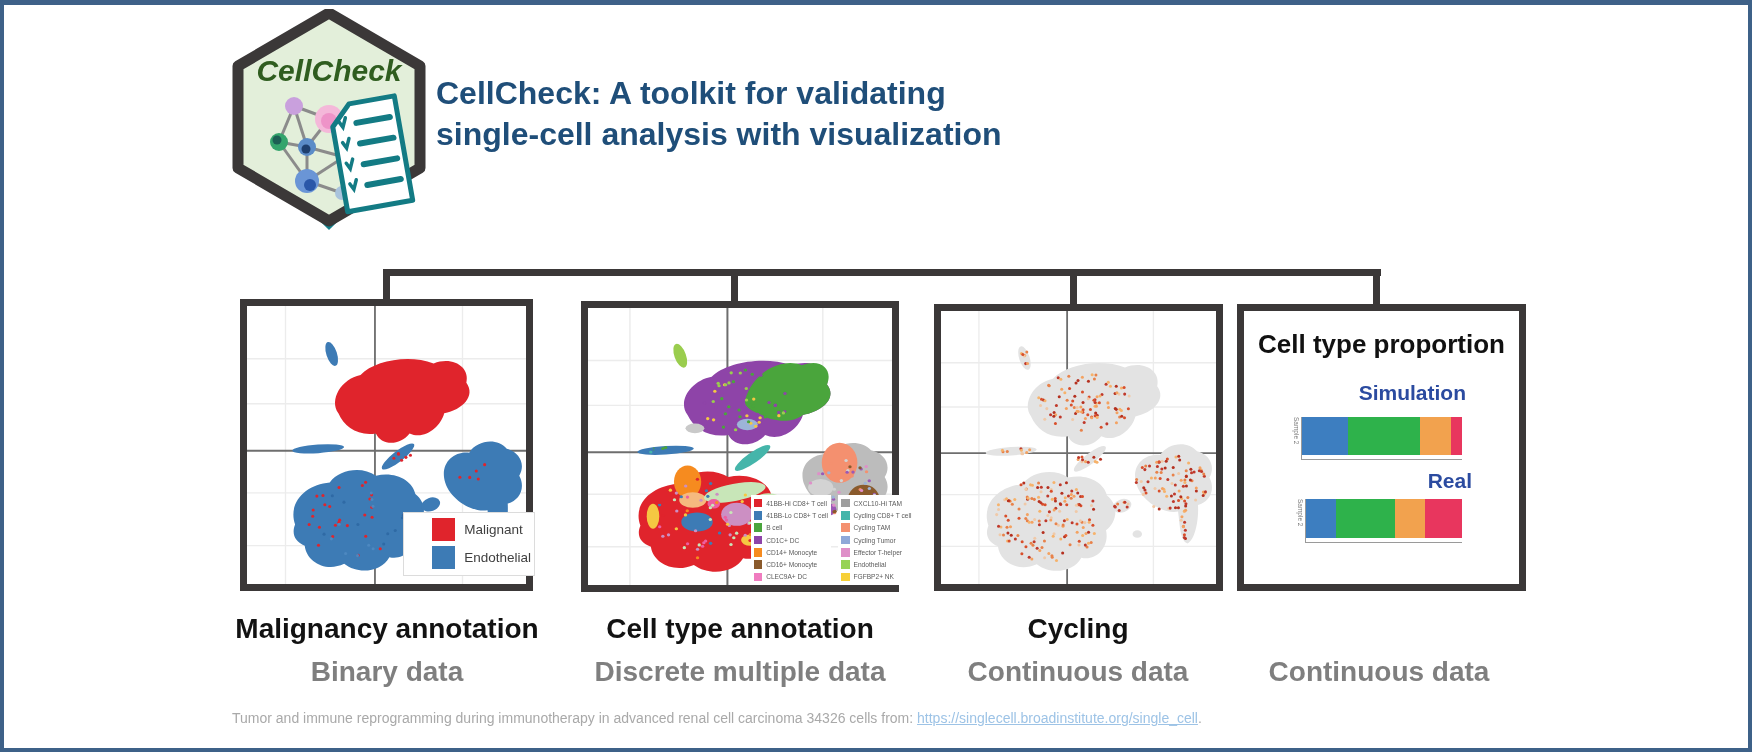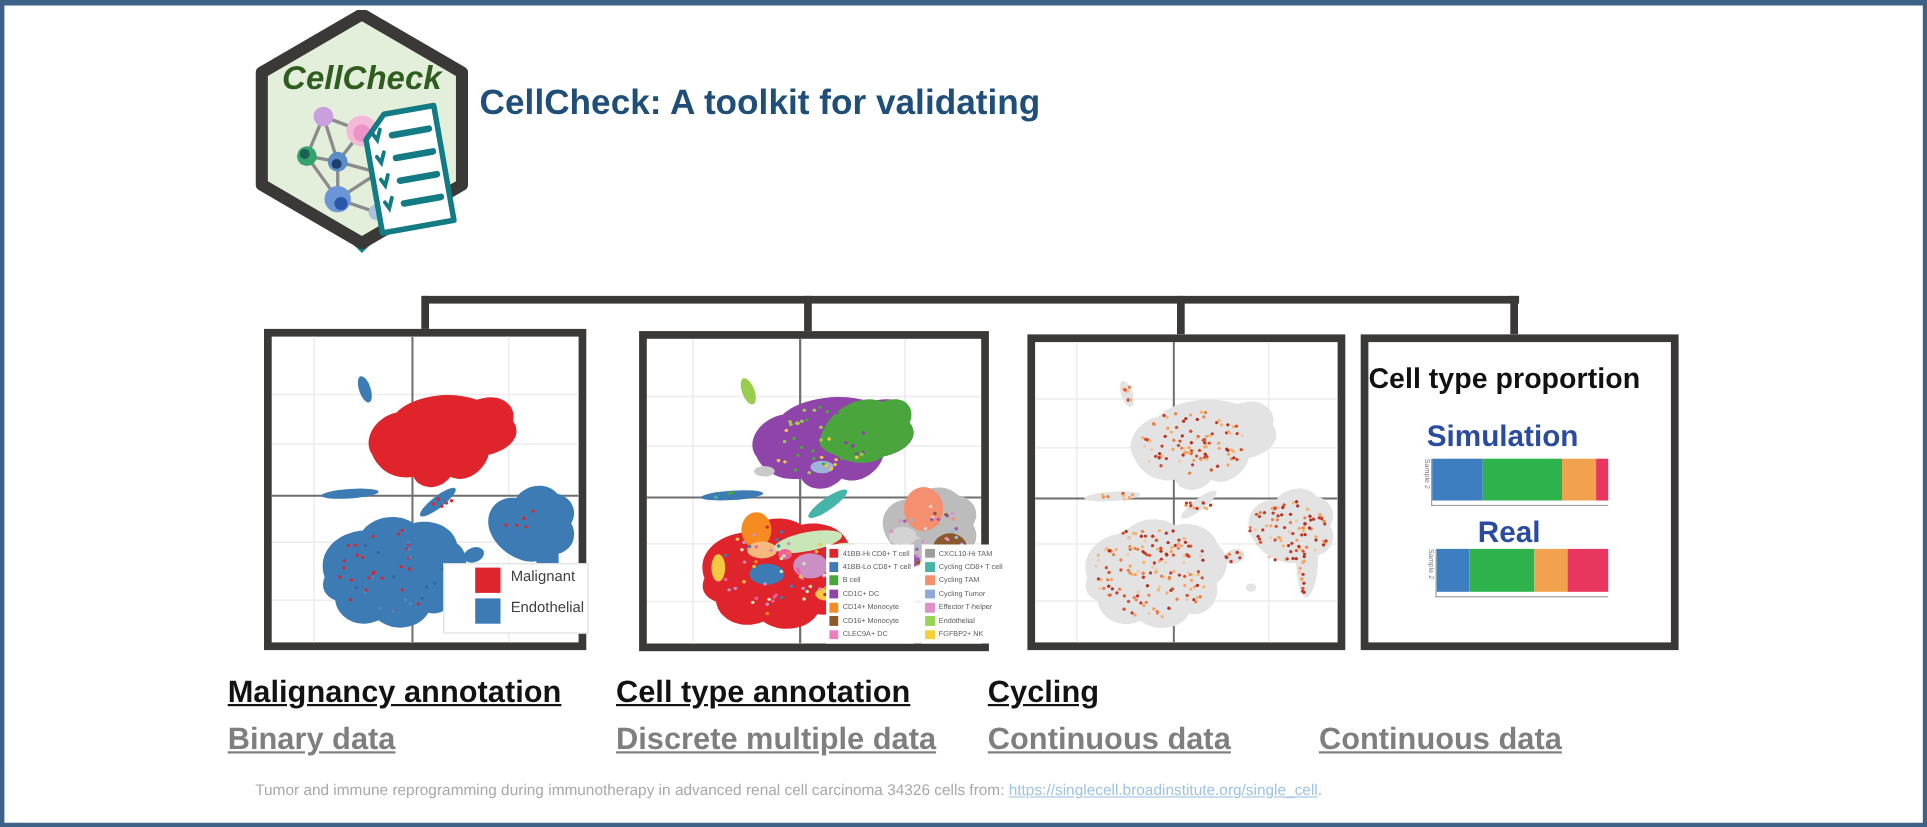--- a/index.html
+++ b/index.html
@@ -24,50 +24,50 @@
   .p2{left:577px;top:296px;width:318px;height:291px;}
   .p3{left:930px;top:299px;width:289px;height:287px;}
   .p4{left:1233px;top:299px;width:289px;height:287px;}
   .panel svg.umap{position:absolute;left:0;top:0;width:100%;height:100%;}
   .gl{stroke:#ececec;stroke-width:1.4;}
   .gd{stroke:#6e6e6e;stroke-width:1.9;}
 
   
   .legend-m{position:absolute;left:56%;top:74%;width:122px;background:#fff;
     border:1px solid #dcdcdc;padding:3px 4px;}
-  .legend-m .row{display:flex;align-items:flex-start;height:28px;padding-left:24px;}
+  .legend-m .row{display:flex;align-items:center;height:28px;padding-left:24px;}
   .legend-m .sw{width:23px;height:23px;margin-right:9px;flex:none;}
   .legend-m .lb{font-size:13.5px;color:#404040;}
 
   
   .legend-c{position:absolute;left:53.5%;top:67.5%;display:flex;gap:7px;}
   .legend-c .col{background:#fff;padding:2px 3px;}
   .legend-c .row{display:flex;align-items:center;height:12.3px;}
   .legend-c .sw{width:8.5px;height:8.5px;margin-right:4px;flex:none;}
   .legend-c .lb{font-size:6.6px;color:#5a5a5a;white-space:nowrap;}
 
   
-  .p4-title{position:absolute;left:0;top:18px;width:100%;text-align:left;
+  .p4-title{position:absolute;left:0;top:18px;width:100%;text-align:center;
     font-size:26px;font-weight:bold;color:#111;}
-  .p4-chart-label{position:absolute;width:200px;text-align:center;
-    font-size:27px;font-weight:bold;}
+  .p4-chart-label{position:absolute;width:200px;text-align:right;
+    font-size:21px;font-weight:bold;}
   .lab-sim{left:22px;top:70px;}
   .lab-real{left:28px;top:158px;}
   .mini-chart{position:absolute;display:flex;align-items:stretch;}
   .mc-sim{left:48px;top:106px;width:170px;height:43px;}
   .mc-real{left:52px;top:188px;width:166px;height:44px;}
   .mini-axis{writing-mode:vertical-rl;font-size:6.5px;color:#7a7a7a;
     line-height:8px;flex:none;margin-right:1px;}
   .mini-plot{flex:1;border-left:1.5px solid #9a9a9a;border-bottom:1.5px solid #9a9a9a;
     padding-bottom:4px;box-sizing:border-box;}
   .bar{display:flex;height:100%;}
   .bar .seg{height:100%;}
 
   
-  .cap{position:absolute;width:360px;text-align:left;font-weight:bold;text-decoration:underline;}
+  .cap{position:absolute;width:360px;text-align:center;font-weight:bold;}
   .cap-title{top:608px;font-size:28px;color:#121212;}
   .cap-sub{top:651px;font-size:28px;color:#7f7f7f;}
   .capc1{left:203px}.capc2{left:556px}.capc3{left:894px}.capc4{left:1195px}
 
   
   .footer{position:absolute;left:228px;top:705px;font-size:14px;color:#a9a9a9;
     font-family:"Liberation Sans",sans-serif;}
   .footer a{color:#9dc3e6;text-decoration:underline;cursor:pointer;}
 </style>
 </head>
@@ -120,20 +120,21 @@
           <path d="M115,129 l3,6 l4,-9"></path>
           <path d="M115,150 l3,6 l4,-9"></path>
           <path d="M115,171 l3,6 l4,-9"></path>
         </g>
       </g>
     </svg>
   </div>
 
   <div class="title" style="color: rgb(31, 78, 121);">
     <div>CellCheck: A toolkit for validating</div>
+    <div>single-cell analysis with visualization</div>
   </div>
 
   <div class="tree">
     <div class="h"></div>
     <div class="v v1"></div>
     <div class="v v2"></div>
     <div class="v v3"></div>
     <div class="v v4"></div>
   </div>
 

